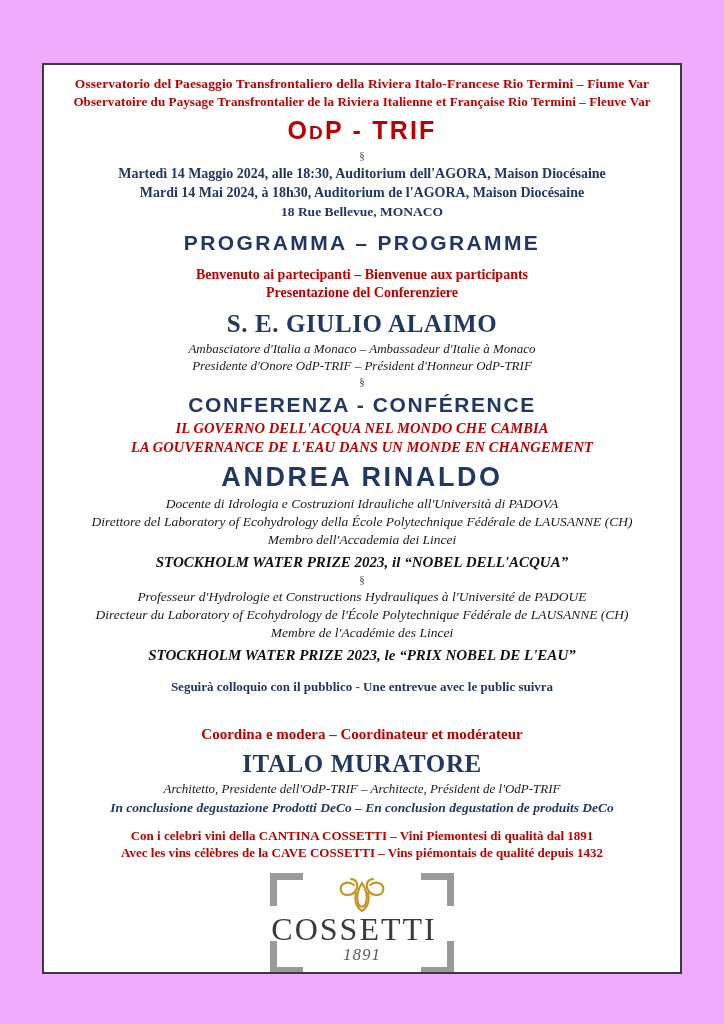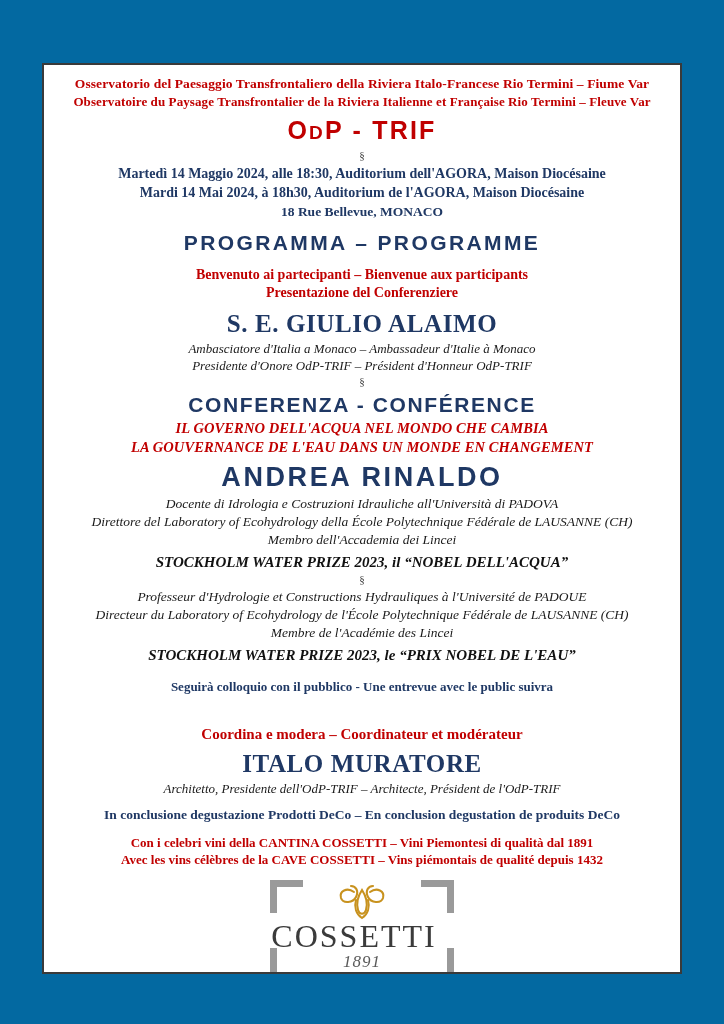--- a/index.html
+++ b/index.html
@@ -10,21 +10,21 @@
   body {
     width: 724px;
     height: 1024px;
     overflow: hidden;
     font-family: "Liberation Serif", serif;
   }
   .page {
     position: relative;
     width: 724px;
     height: 1024px;
-    background: #0369a1;
+    background: #f0abfc;
   }
   .frame {
     position: absolute;
     left: 42px;
     top: 63px;
     width: 640px;
     height: 911px;
     border: 2px solid #3a3a3a;
     box-sizing: border-box;
     background: #ffffff;
@@ -181,21 +181,22 @@
     line-height: 20px;
     margin-top: 28px;
   }
 
   .deco {
     font-family: "Liberation Serif", serif;
     font-weight: bold;
     color: #1F3864;
     font-size: 13.5px;
     line-height: 18px;
-    margin-top: 9px;
+    margin-top: 2px;
+    font-style: italic;
   }
 
   .wine {
     font-family: "Liberation Serif", serif;
     font-weight: bold;
     color: #C00000;
     font-size: 13px;
     line-height: 17px;
   }
   .wine.first { margin-top: 10px; }

